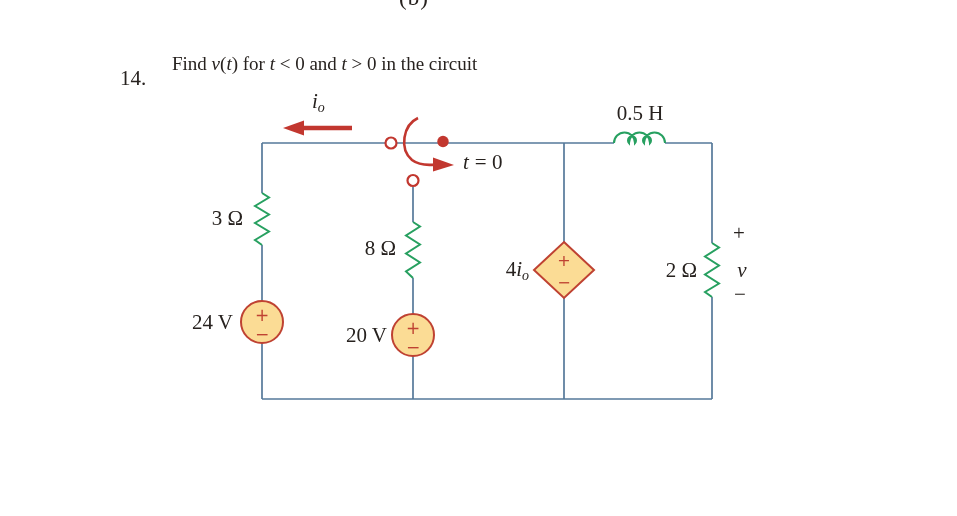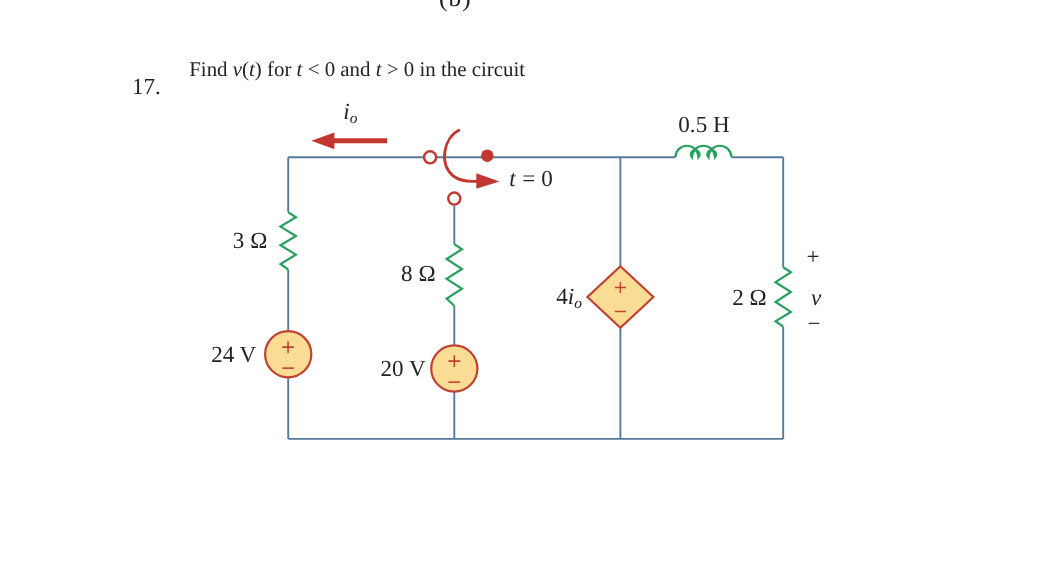--- a/index.html
+++ b/index.html
@@ -18,21 +18,21 @@
   .lbl{fill:var(--ink);font-family:"Liberation Serif",serif;font-size:21px}
   .sub{font-size:14px}
   .sign{fill:var(--srcstroke);font-family:"DejaVu Sans",sans-serif;font-size:17px;text-anchor:middle}
   .sign-sm{font-size:16px}
 </style>
 </head>
 <body>
 
 <div id="caption-top" class="serif">(b)</div>
 
-<div id="prob-num" class="serif">17.</div>
+<div id="prob-num" class="serif">14.</div>
 
 <div id="title" class="serif"><span>Find </span><span class="it">v</span><span>(</span><span class="it">t</span><span>) for </span><span class="it">t</span><span> &lt; 0 and </span><span class="it">t</span><span> &gt; 0 in the circuit</span></div>
 
 <svg width="957" height="516" viewBox="0 0 957 516">
 
   <path class="wire" d="
     M262,143 H386  M397,143 H614  M665,143 H712
     M262,143 V193  M262,245 V301  M262,343 V399
     M262,399 H712
     M712,143 V243  M712,297 V399

